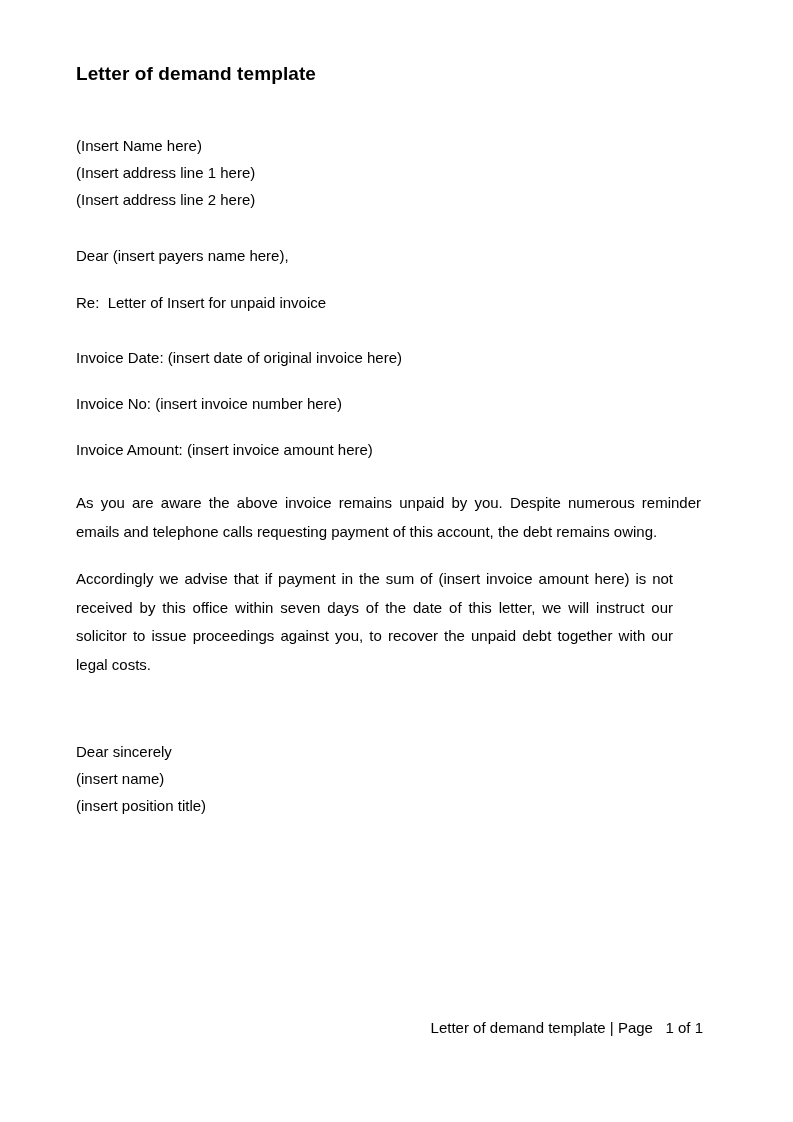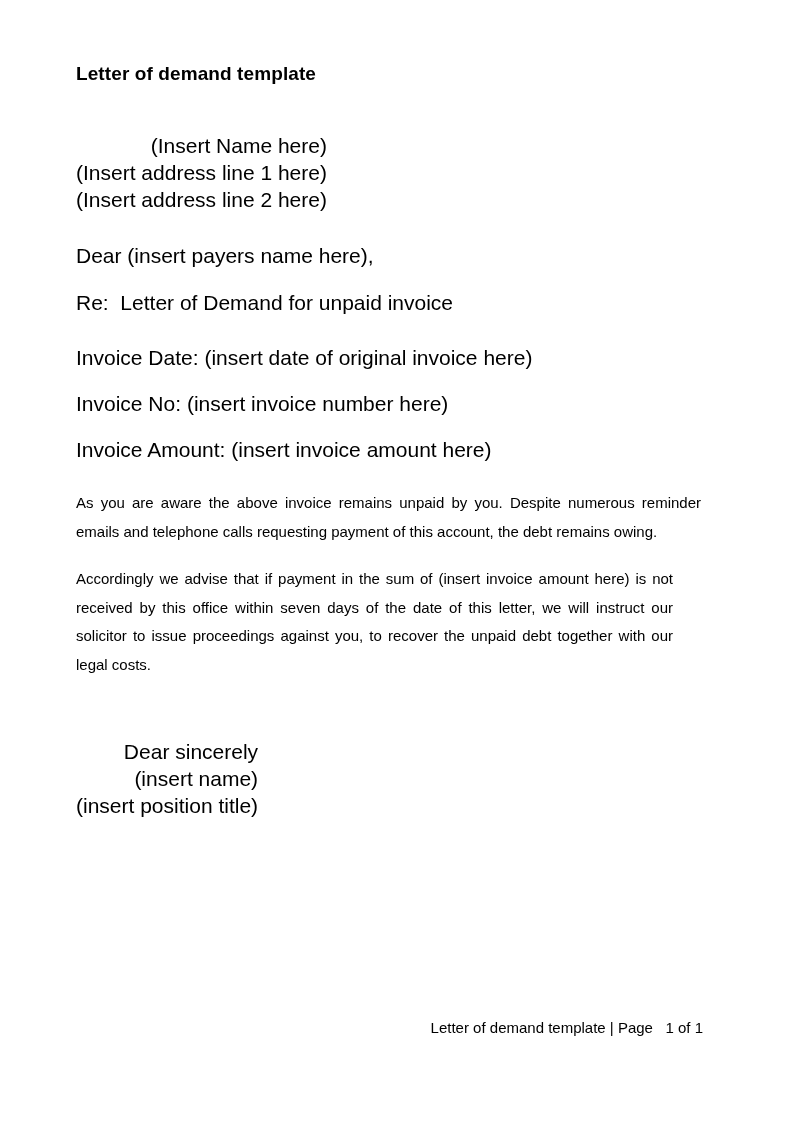--- a/index.html
+++ b/index.html
@@ -29,24 +29,23 @@
     margin: 0;
     font-size: 19px;
     font-weight: bold;
     letter-spacing: 0.1px;
     line-height: 1.2;
     white-space: pre;
   }
   .block {
     position: absolute;
     left: 76px;
-    font-size: 21px;
+    font-size: 15px;
     line-height: 27.2px;
     color: #000000;
-    text-align: right;
   }
   .block .line {
     white-space: pre;
     margin: 0;
   }
   .addressee { top: 132px; }
   .salutation { top: 242px; }
   .subject { top: 289px; }
   .invoice-date { top: 344px; }
   .invoice-no { top: 390px; }
@@ -96,21 +95,21 @@
     <p class="line">(Insert Name here)</p>
     <p class="line">(Insert address line 1 here)</p>
     <p class="line">(Insert address line 2 here)</p>
   </div>
 
   <div class="block salutation">
     <p class="line">Dear (insert payers name here),</p>
   </div>
 
   <div class="block subject">
-    <p class="line">Re:  Letter of Demand for unpaid invoice</p>
+    <p class="line">Re:  Letter of Insert for unpaid invoice</p>
   </div>
 
   <div class="block invoice-date">
     <p class="line">Invoice Date: (insert date of original invoice here)</p>
   </div>
 
   <div class="block invoice-amount">
     <p class="line">Invoice Amount: (insert invoice amount here)</p>
   </div>
 

